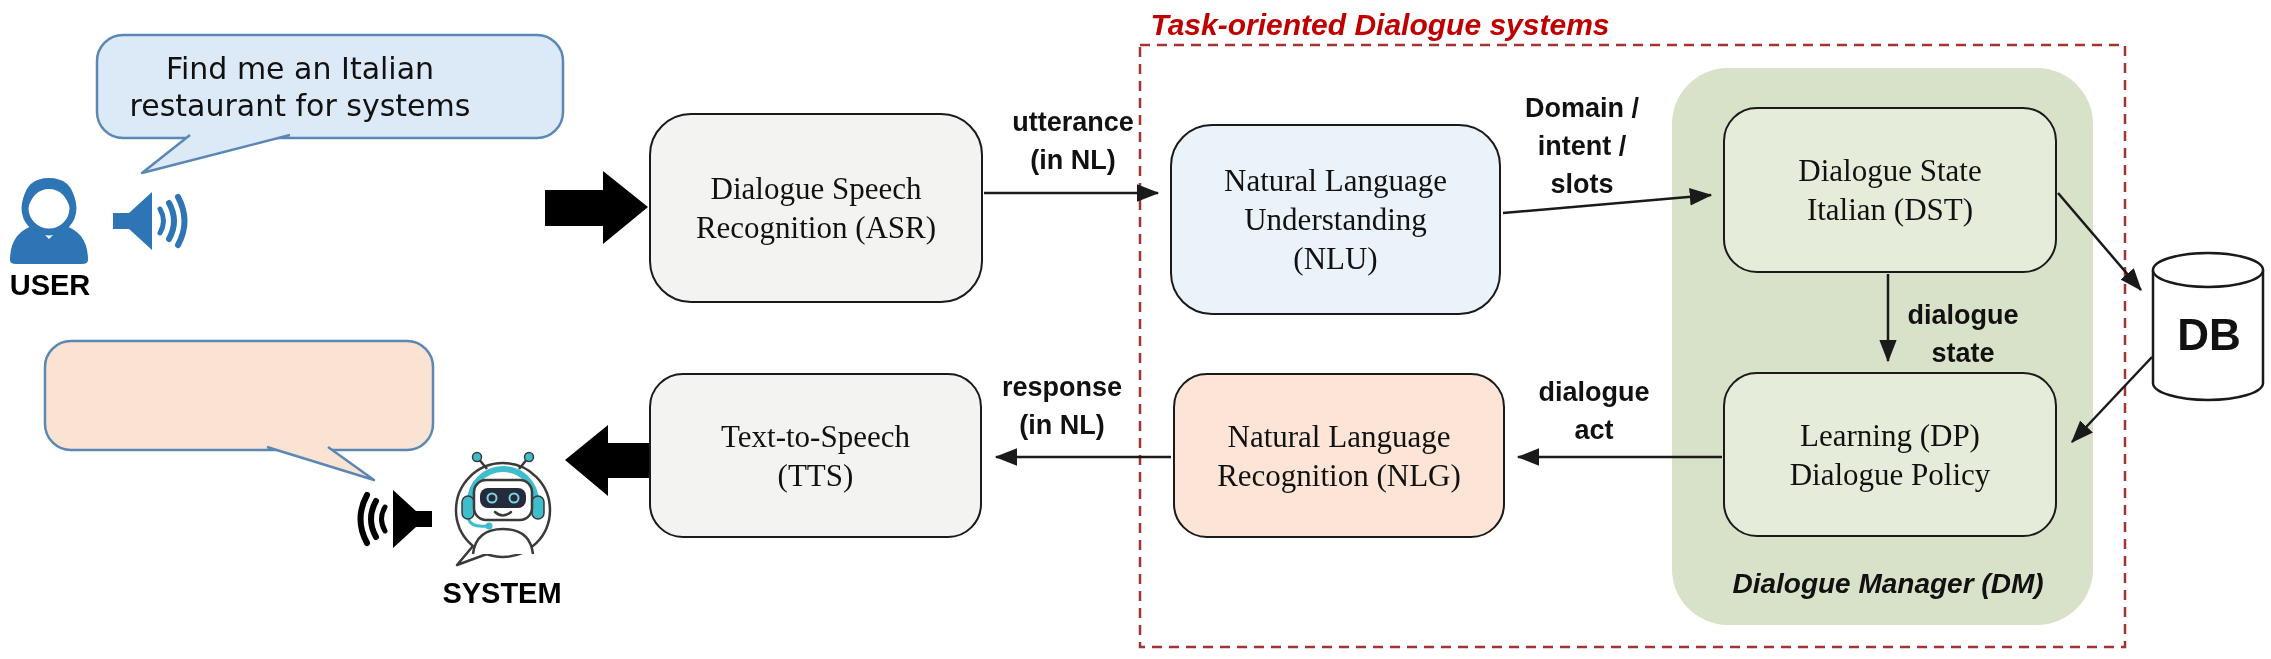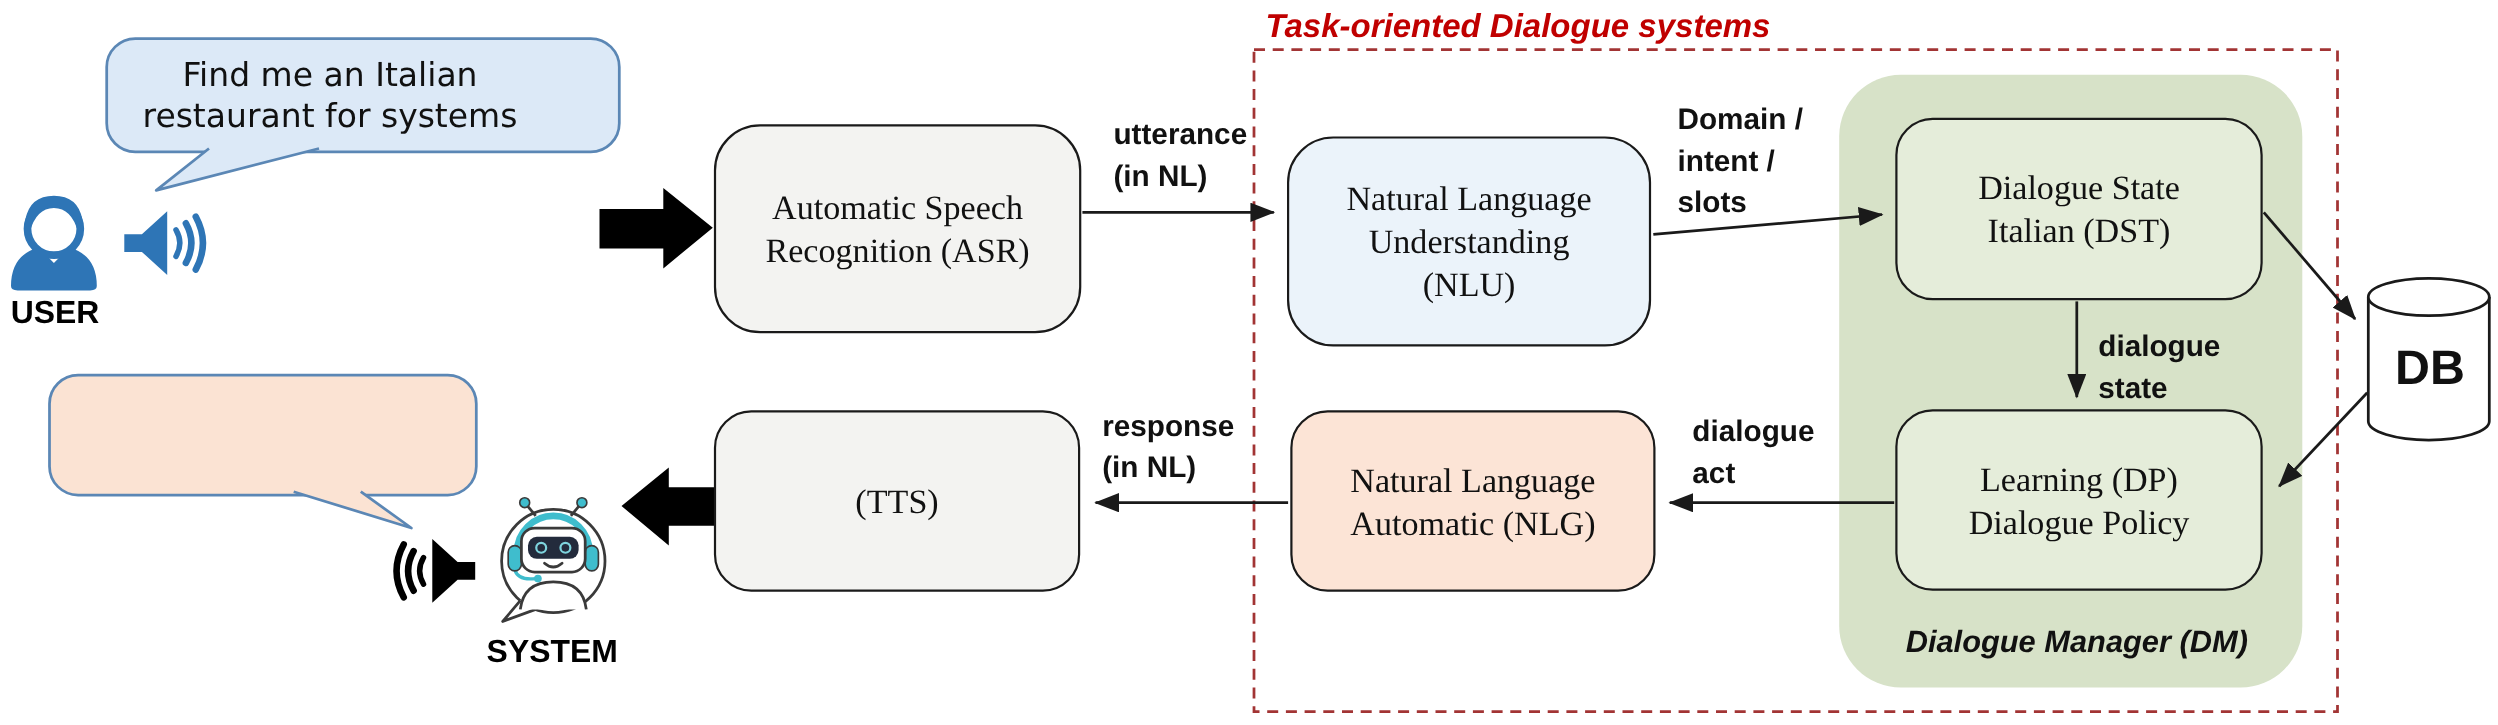--- a/index.html
+++ b/index.html
@@ -15,21 +15,21 @@
   .r-big{border-radius:42px;}
   .r-med{border-radius:34px;}
 
   #asr{left:649px;top:113px;width:334px;height:190px;background:var(--gray-box,#f3f3f1);}
   #nlu{left:1170px;top:124px;width:331px;height:191px;background:var(--blue-box,#ebf3fa);}
   #dst{left:1723px;top:107px;width:334px;height:166px;background:var(--green-box,#e5edda);}
   #dp {left:1723px;top:372px;width:334px;height:165px;background:var(--green-box,#e5edda);}
   #nlg{left:1173px;top:373px;width:332px;height:165px;background:var(--peach-box,#fce4d6);}
   #tts{left:649px;top:373px;width:333px;height:165px;background:var(--gray-box,#f3f3f1);}
 
-  .elabel{position:absolute;transform:translate(-50%,-50%);
+  .elabel{position:absolute;transform:translate(-50%,-50%);text-align:center;
           font-weight:bold;font-size:27px;line-height:38px;color:#111;
           white-space:nowrap;z-index:2;}
   .elabel span{display:block;}
 
   .diagram-title{position:absolute;left:1380px;top:25px;transform:translate(-50%,-50%);
           font-weight:bold;font-style:italic;font-size:30px;white-space:nowrap;
           color:var(--title-red,#c00000);z-index:2;}
   .dm-label{position:absolute;left:1888px;top:584px;transform:translate(-50%,-50%);
           font-weight:bold;font-style:italic;font-size:28px;color:#111;white-space:nowrap;z-index:2;}
   .actor-label{position:absolute;transform:translate(-50%,-50%);font-weight:bold;
@@ -136,41 +136,42 @@
 
   <div class="bubble-text" id="user-bubble-text">
     <span>Find me an Italian</span>
     <span>restaurant for systems</span>
   </div>
 
   <div class="actor-label" id="user-label">USER</div>
   <div class="actor-label" id="system-label">SYSTEM</div>
 
   <div class="box r-big" id="asr">
-    <span>Automatic Speech</span>
+    <span>Dialogue Speech</span>
     <span>Recognition (ASR)</span>
   </div>
   <div class="box r-big" id="nlu">
     <span>Natural Language</span>
     <span>Understanding</span>
     <span>(NLU)</span>
   </div>
   <div class="box r-med" id="dst">
     <span>Dialogue State</span>
     <span>Italian (DST)</span>
   </div>
   <div class="box r-med" id="dp">
     <span>Learning (DP)</span>
     <span>Dialogue Policy</span>
   </div>
   <div class="box r-med" id="nlg">
     <span>Natural Language</span>
-    <span>Automatic (NLG)</span>
+    <span>Recognition (NLG)</span>
   </div>
   <div class="box r-med" id="tts">
+    <span>Text-to-Speech</span>
     <span>(TTS)</span>
   </div>
 
   <div class="elabel" style="left:1073px;top:141px;">
     <span>utterance</span>
     <span>(in NL)</span>
   </div>
   <div class="elabel" style="left:1582px;top:146px;">
     <span>Domain /</span>
     <span>intent /</span>

